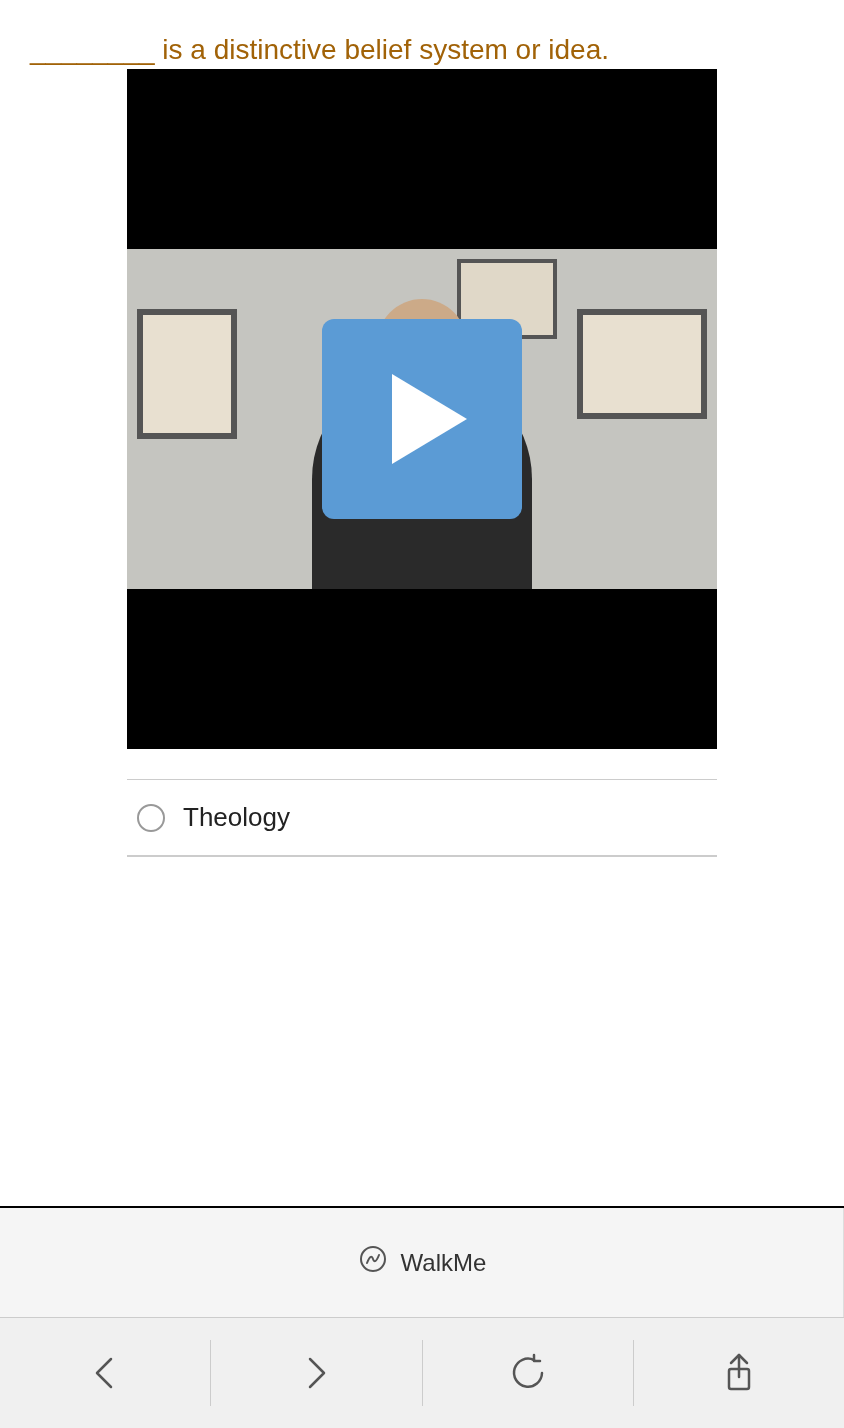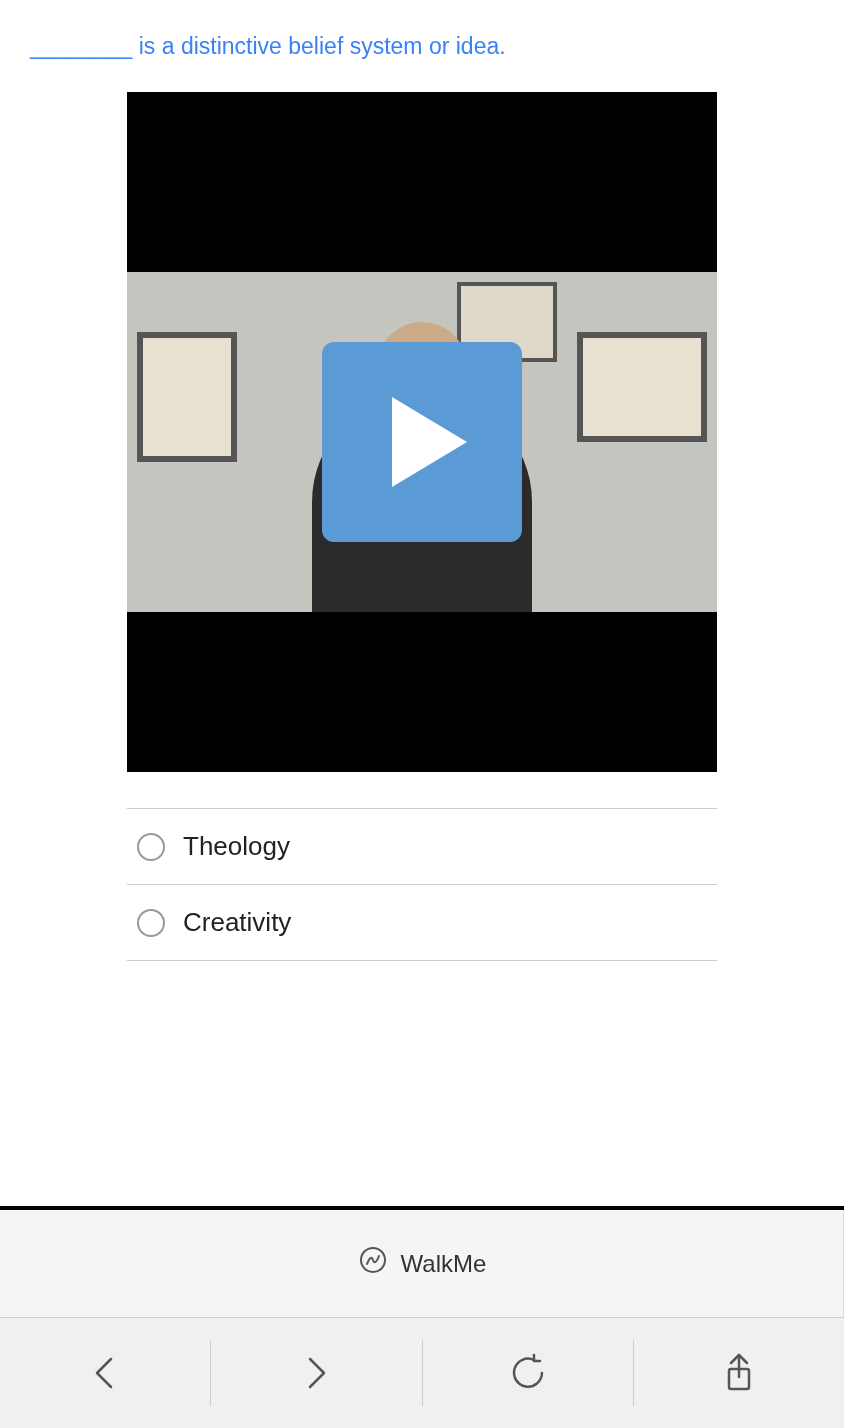--- a/index.html
+++ b/index.html
@@ -20,24 +20,23 @@
 
     .main-content {
       flex: 1;
       background: #ffffff;
       padding: 30px 20px 20px 20px;
       display: flex;
       flex-direction: column;
     }
 
     .question-text {
-      font-size: 23px;
-      color: #3b82f6;
+      font-size: 28px;
+      color: #a16207;
       line-height: 1.4;
-      margin-bottom: 30px;
       padding: 0 10px;
     }
 
     .video-container {
       width: 590px;
       margin: 0 auto 30px auto;
       position: relative;
       background: #000;
     }
 
@@ -140,21 +139,21 @@
     }
 
     .video-black-bottom {
       width: 100%;
       height: 160px;
       background: #000;
     }
 
     .options-container {
       width: 590px;
-      margin: 6px auto 0 auto;
+      margin: 0 auto 0 auto;
     }
 
     .option-divider {
       width: 100%;
       height: 1px;
       background: #cccccc;
       margin: 0;
     }
 
     .option-row {
@@ -177,21 +176,21 @@
     .option-label {
       font-size: 26px;
       color: #222;
     }
 
     
     .bottom-bar {
       width: 100%;
       height: 111px;
       background: #f5f5f5;
-      border-top: 4px solid #000000;
+      border-top: 2px solid #000000;
       display: flex;
       flex-direction: row;
       align-items: center;
     }
 
     .bottom-bar-item {
       flex: 1;
       display: flex;
       align-items: center;
       justify-content: center;
@@ -282,24 +281,20 @@
   <div class="options-container">
     <div class="option-divider"></div>
 
     <div class="option-row">
       <div class="radio-circle"></div>
       <span class="option-label">Theology</span>
     </div>
 
     <div class="option-divider"></div>
 
-    <div class="option-row">
-      <div class="radio-circle"></div>
-      <span class="option-label">Creativity</span>
-    </div>
 
     <div class="option-divider"></div>
   </div>
 
 </div>
 
 <div class="bottom-bar">
   <div class="bottom-bar-item">
     <span class="walkme-icon">
       <svg width="32" height="32" viewBox="0 0 32 32" fill="none" xmlns="http://www.w3.org/2000/svg">

